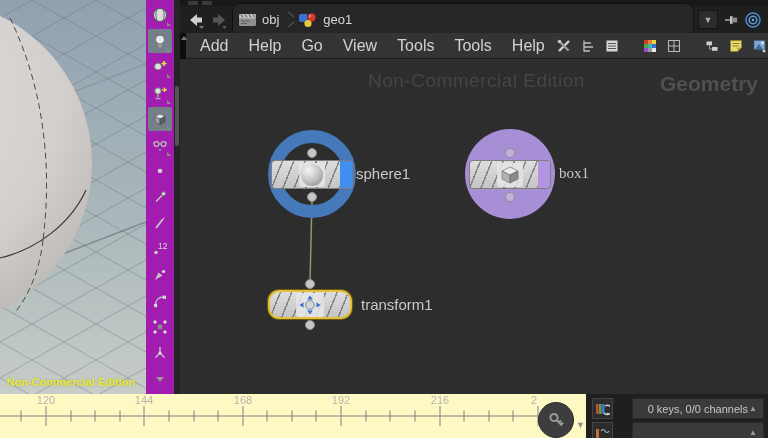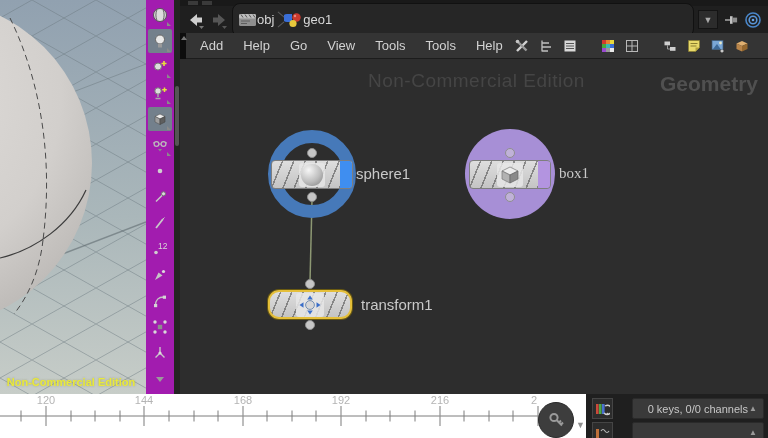--- a/index.html
+++ b/index.html
@@ -27,36 +27,36 @@
 
   
   #network { left:180px; top:0; width:588px; height:394px; background:#2d2d2d; overflow:hidden; }
   #tabsliver { left:0; top:0; width:100%; height:6px; background:#191919; }
   #tabsliver i { position:absolute; top:1px; width:10px; height:4px; background:#3a3a3a; }
 
   #pathbar { left:0; top:6px; width:100%; height:27px; background:#1f1f1f;
     display:flex; align-items:center; padding:0 6px; gap:4px; }
   .navarrow { width:19px; height:19px; display:flex; align-items:center; justify-content:center; }
   #breadcrumb { flex:1; height:21px; background:#262626; border:1px solid #111;
-    border-radius:8px; display:flex; align-items:center; padding:16px 5px; }
+    border-radius:8px; display:flex; align-items:center; padding:16px 5px; gap:5px; }
   .crumb-label { color:#d8d8d8; font-size:13px; }
   .crumb-sep { width:10px; height:17px; position:relative; }
   .crumb-sep::before, .crumb-sep::after { content:""; position:absolute; left:3px;
     width:8px; height:1px; background:#5c5c5c; }
   .crumb-sep::before { top:3px; transform:rotate(40deg); }
   .crumb-sep::after { bottom:3px; transform:rotate(-40deg); }
   #path-dd { width:20px; height:19px; background:#2c2c2c; border:1px solid #141414;
     display:flex; align-items:center; justify-content:center; color:#a9a9a9; font-size:9px; }
 
   #menubar { left:0; top:33px; width:100%; height:26px; background:#343434;
     border-bottom:1px solid #1c1c1c; display:flex; align-items:center; padding-left:10px; }
   #pane-splitter { position:absolute; left:0; top:33px; width:6px; height:26px; background:#0d0d0d; }
   #pane-splitter::after { content:""; position:absolute; left:1px; top:3px;
     border-bottom:4px solid #777; border-left:3px solid transparent; border-right:3px solid transparent; }
-  .menu-item { color:#d2d2d2; font-size:13px; padding:4px 10px; cursor:default; }
+  .menu-item { color:#d2d2d2; font-size:16px; padding:4px 10px; cursor:default; }
   #menubar .icons { margin-left:auto; display:flex; align-items:center; gap:6px; padding-right:6px; }
   .mb-ic { width:18px; height:18px; display:flex; align-items:center; justify-content:center; }
   .gap { width:8px; }
 
   #wm-center { left:188px; top:70px; color:#454545; font-size:19px; letter-spacing:.5px; }
   #wm-corner { right:10px; top:72px; color:#505050; font-size:21px; font-weight:bold; }
 
   
   .ring-blue { left:88px; top:130px; width:88px; height:88px; border-radius:50%;
     border:13px solid #4679b9; }
@@ -73,21 +73,21 @@
   .iodot { position:absolute; width:10px; height:10px; border-radius:50%;
     background:#c6c6c6; border:1px solid #8f8f8f; }
   .icon-chip { background:rgba(230,230,230,.85); border-radius:3px; padding:1px 2px;
     display:flex; align-items:center; justify-content:center; }
   #node-transform .node-body { border:2px solid #e5bf3a; border-radius:11px;
     box-shadow:0 0 0 1px #6a5a10; }
   .sphere-glyph { width:22px; height:22px; border-radius:50%;
     background:radial-gradient(circle at 35% 28%, #f6f6f6, #bdbdbd 55%, #7f7f7f); }
 
   
-  #bottombar { left:0; top:394px; width:612px; height:44px; background:#ffffff; }
+  #bottombar { left:0; top:394px; width:612px; height:44px; background:#fef9c3; }
   #keybtn { left:538px; top:8px; width:36px; height:36px; border-radius:50%;
     background:#3d3d3d; border:1px solid #2a2a2a; display:flex; align-items:center; justify-content:center; }
   #key-dd { left:576px; top:26px; color:#8f8f8f; font-size:9px; }
   #chpanel { left:586px; top:0; width:182px; height:44px; background:#1f1f1f; padding:4px 4px 0 6px; }
   .chrow { display:flex; gap:19px; margin-bottom:3px; }
   .chtile { width:22px; height:21px; background:#2c2c2c; border:1px solid #454545;
     display:flex; align-items:center; justify-content:center; }
   .chbtn { width:142px; height:21px; background:#3a3a3a; border:1px solid #2a2a2a; border-radius:2px;
     display:flex; align-items:center; justify-content:center; position:relative; }
   .chbtn span { color:#c7c7c7; font-size:11px; }

